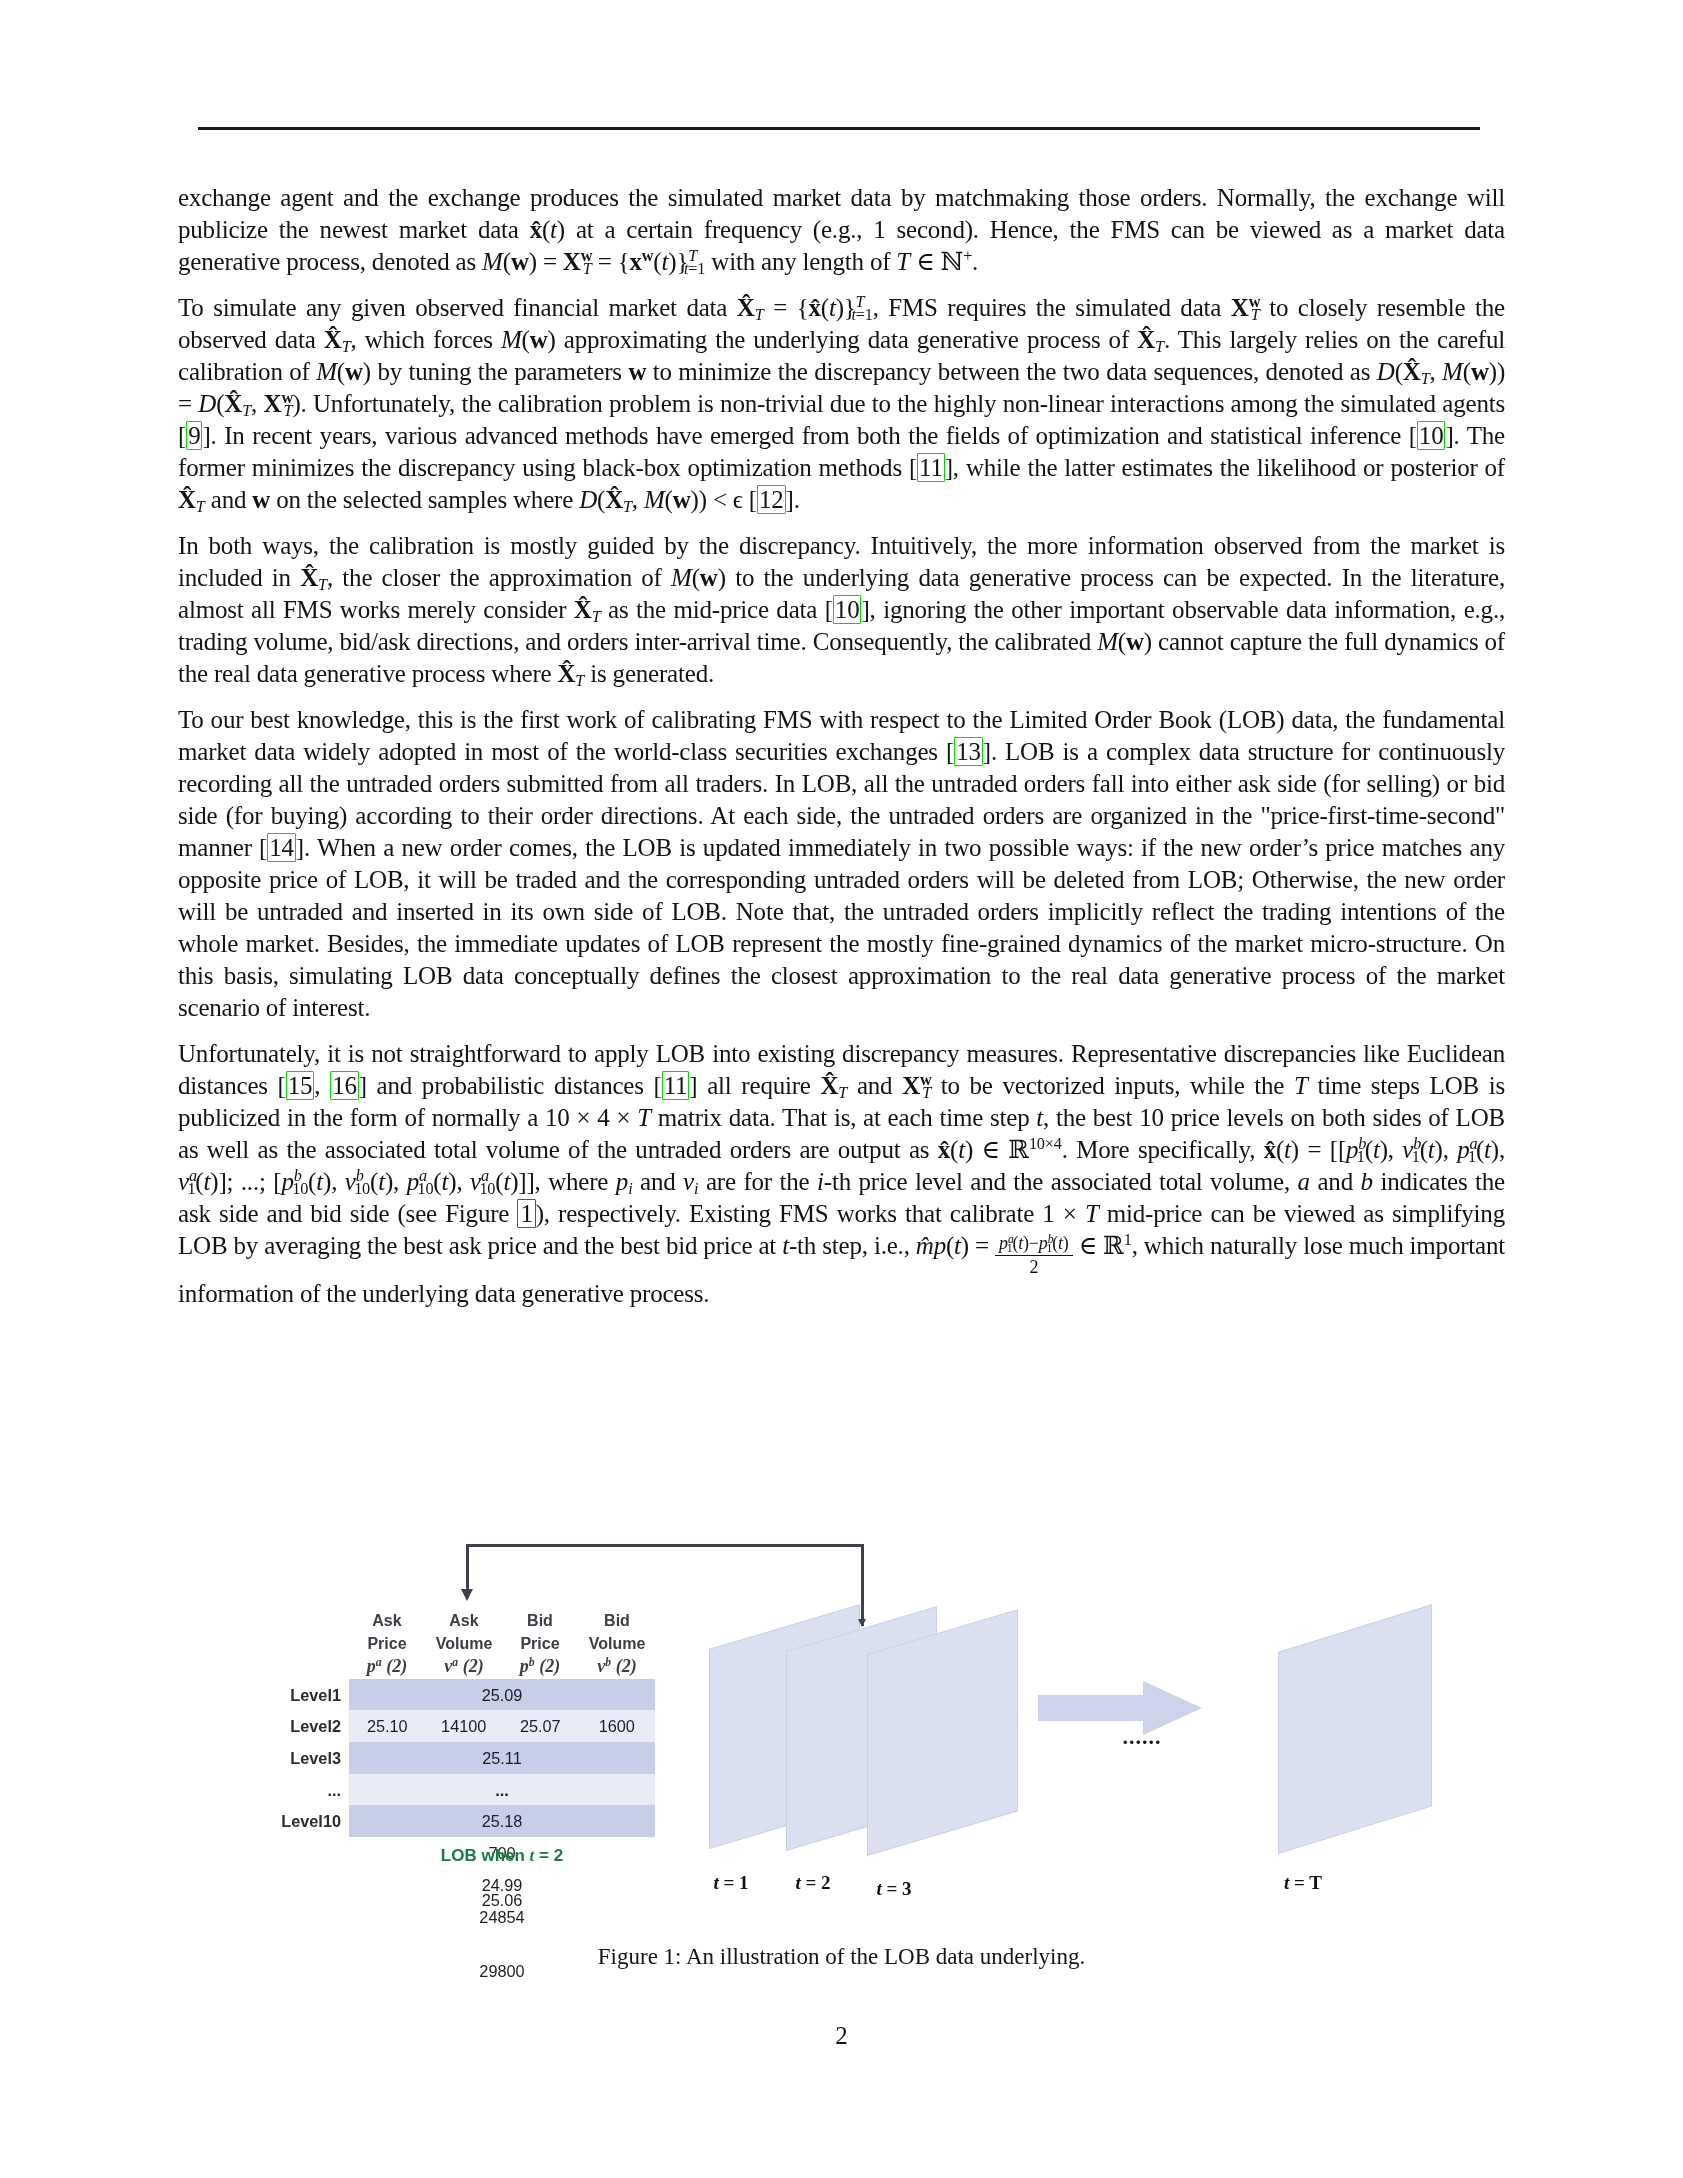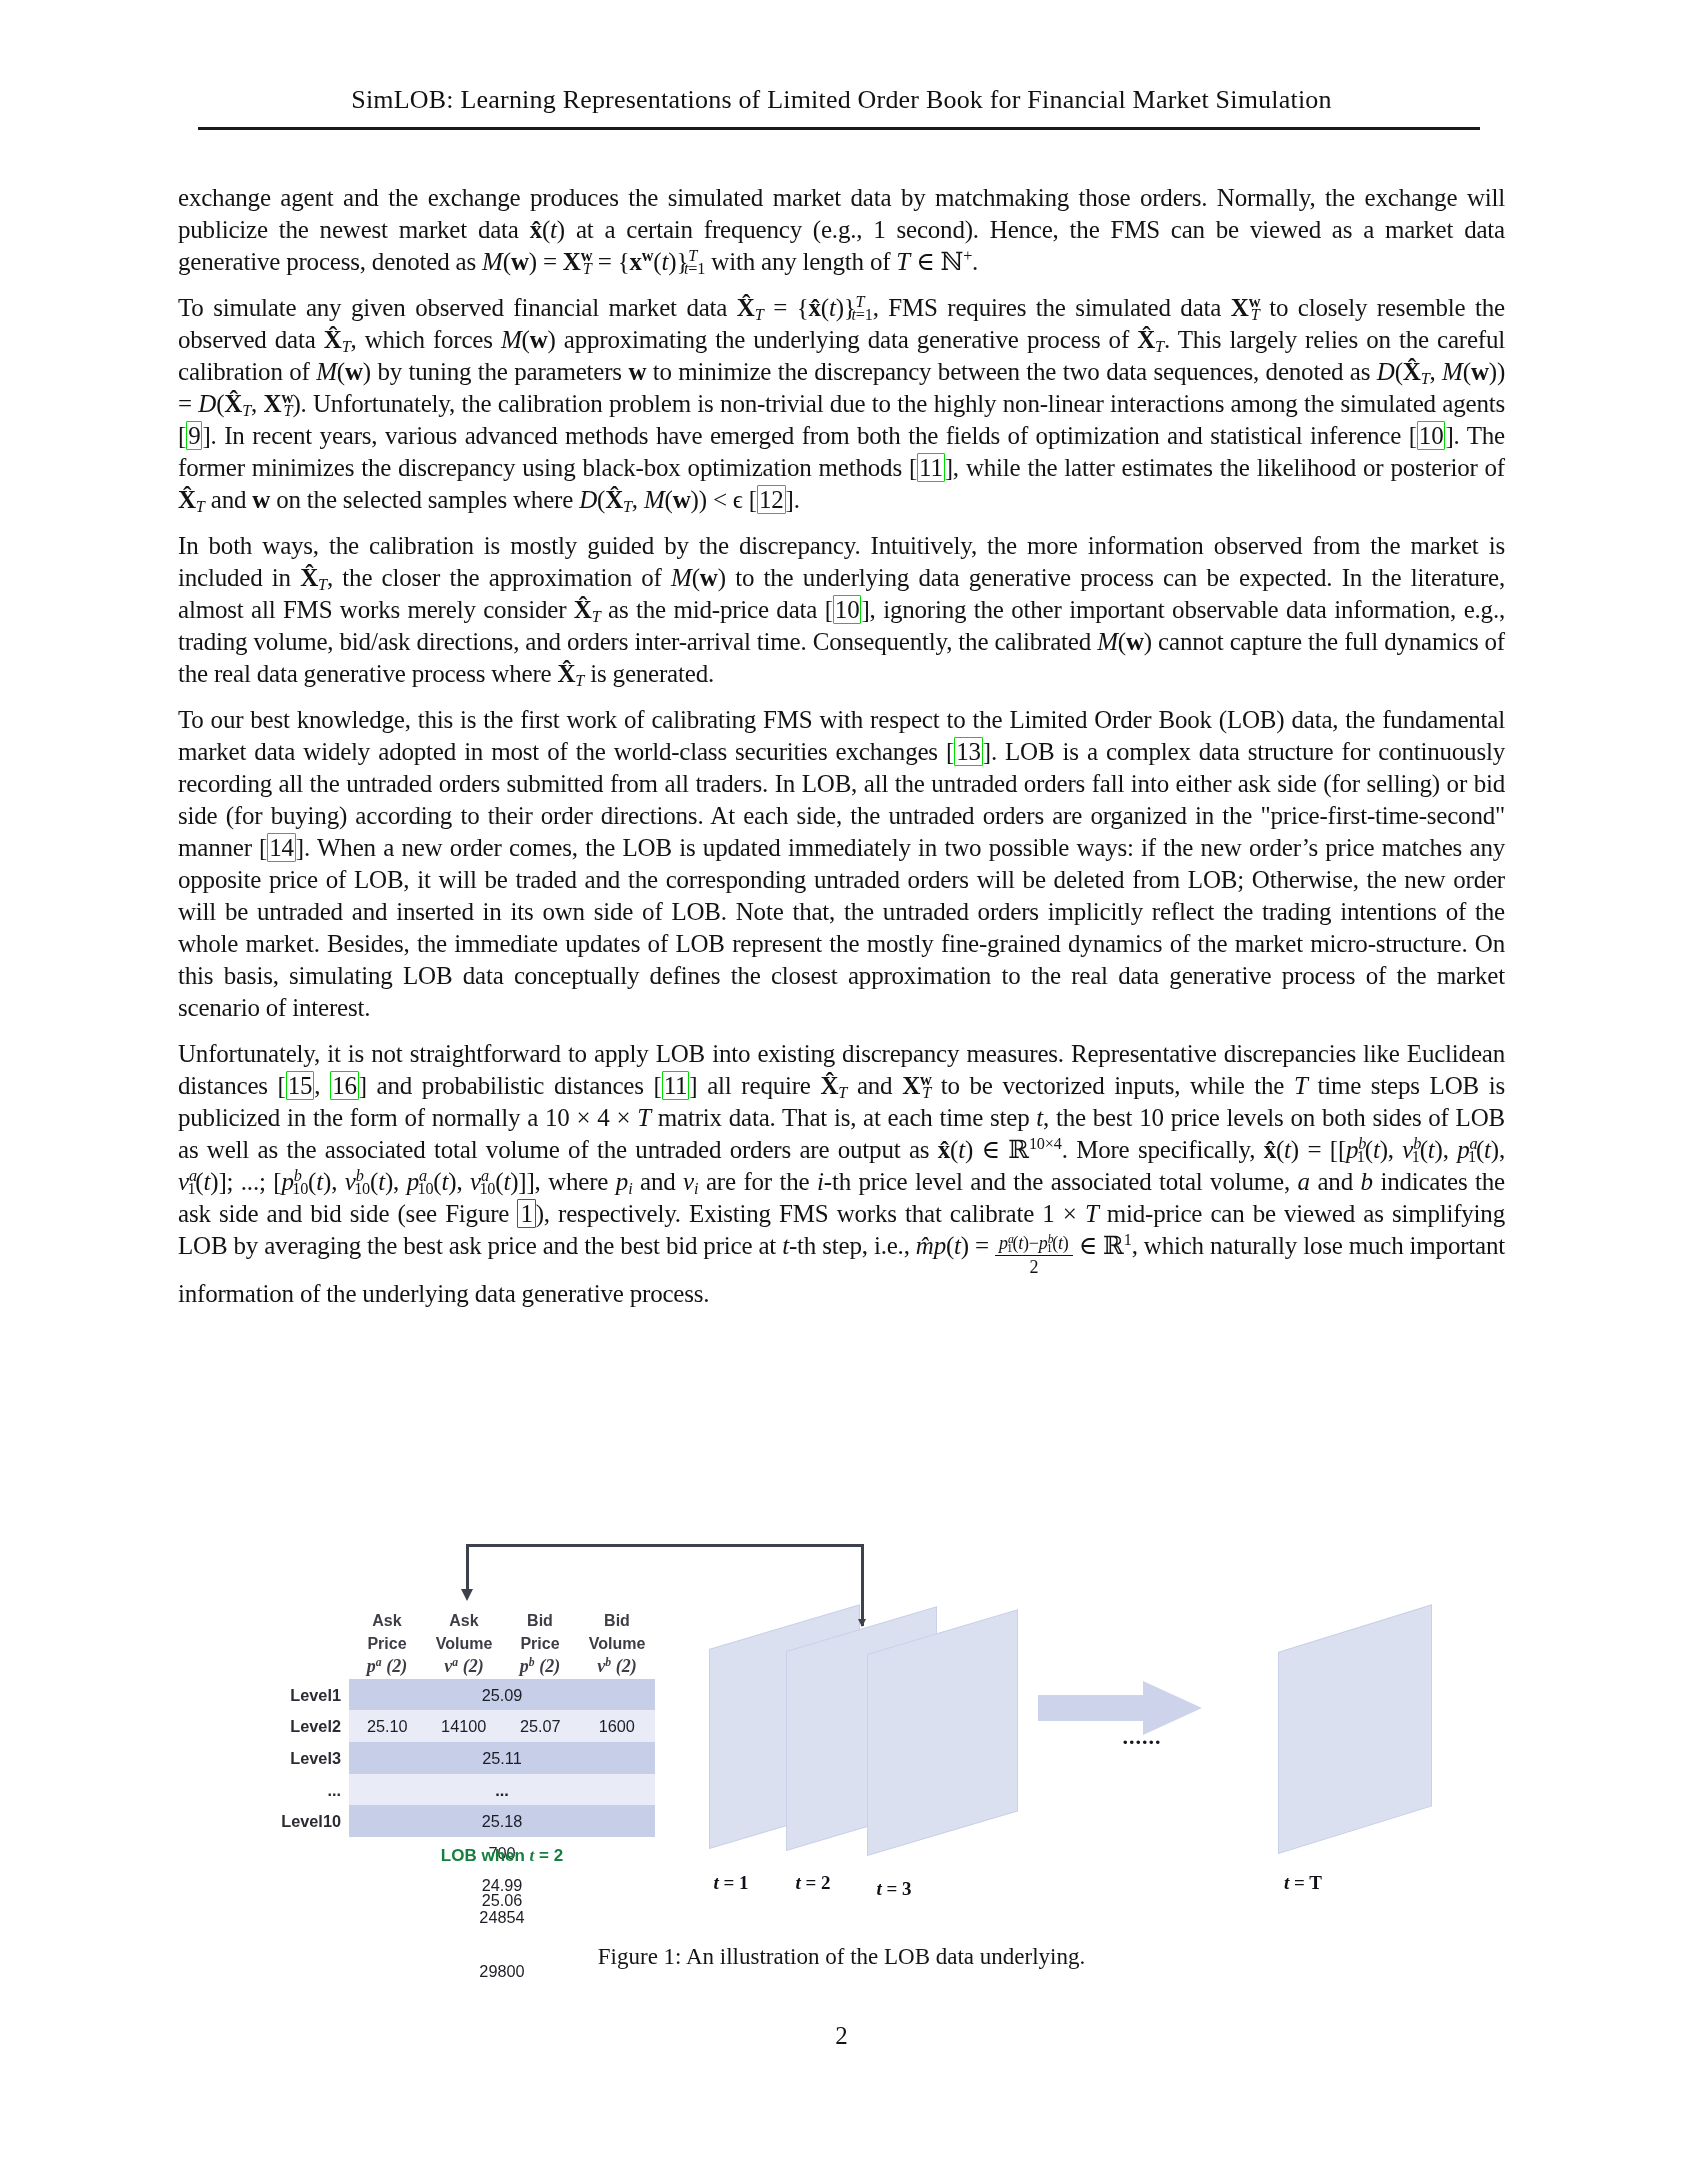--- a/index.html
+++ b/index.html
@@ -103,21 +103,20 @@
   }
   
   .fig-caption { position:absolute; top:1944px; left:0; width:100%; text-align:center; font-size:23px; color:#141414; }
   .page-number { position:absolute; top:2022px; left:0; width:100%; text-align:center; font-size:25px; color:#141414; }
 </style>
 </head>
 <body>
 
 <div class="page">
 
-  <div class="paper-title">SimLOB: Learning Representations of Limited Order Book for Financial Market Simulation</div>
   <div class="title-rule"></div>
 
   <div class="content">
     <p>exchange agent and the exchange produces the simulated market data by matchmaking those orders. Normally, the exchange will publicize the newest market data <b>x̂</b>(<i>t</i>) at a certain frequency (e.g., 1 second). Hence, the FMS can be viewed as a market data generative process, denoted as <i>M</i>(<b>w</b>) = <b>X</b><sup><b>w</b></sup><sub class="ml"><i>T</i></sub> = {<b>x</b><sup><b>w</b></sup>(<i>t</i>)}<sup><i>T</i></sup><sub class="ml2"><i>t</i>=1</sub> with any length of <i>T</i> ∈ ℕ<sup>+</sup>.</p>
     <p>To simulate any given observed financial market data <b>X̂</b><sub><i>T</i></sub> = {<b>x̂</b>(<i>t</i>)}<sup><i>T</i></sup><sub class="ml2"><i>t</i>=1</sub>, FMS requires the simulated data <b>X</b><sup><b>w</b></sup><sub class="ml"><i>T</i></sub> to closely resemble the observed data <b>X̂</b><sub><i>T</i></sub>, which forces <i>M</i>(<b>w</b>) approximating the underlying data generative process of <b>X̂</b><sub><i>T</i></sub>. This largely relies on the careful calibration of <i>M</i>(<b>w</b>) by tuning the parameters <b>w</b> to minimize the discrepancy between the two data sequences, denoted as <i>D</i>(<b>X̂</b><sub><i>T</i></sub>, <i>M</i>(<b>w</b>)) = <i>D</i>(<b>X̂</b><sub><i>T</i></sub>, <b>X</b><sup><b>w</b></sup><sub class="ml"><i>T</i></sub>). Unfortunately, the calibration problem is non-trivial due to the highly non-linear interactions among the simulated agents [<span class="cite">9</span>]. In recent years, various advanced methods have emerged from both the fields of optimization and statistical inference [<span class="cite">10</span>]. The former minimizes the discrepancy using black-box optimization methods [<span class="cite">11</span>], while the latter estimates the likelihood or posterior of <b>X̂</b><sub><i>T</i></sub> and <b>w</b> on the selected samples where <i>D</i>(<b>X̂</b><sub><i>T</i></sub>, <i>M</i>(<b>w</b>)) &lt; ϵ [<span class="cite">12</span>].</p>
     <p>In both ways, the calibration is mostly guided by the discrepancy. Intuitively, the more information observed from the market is included in <b>X̂</b><sub><i>T</i></sub>, the closer the approximation of <i>M</i>(<b>w</b>) to the underlying data generative process can be expected. In the literature, almost all FMS works merely consider <b>X̂</b><sub><i>T</i></sub> as the mid-price data [<span class="cite">10</span>], ignoring the other important observable data information, e.g., trading volume, bid/ask directions, and orders inter-arrival time. Consequently, the calibrated <i>M</i>(<b>w</b>) cannot capture the full dynamics of the real data generative process where <b>X̂</b><sub><i>T</i></sub> is generated.</p>
     <p>To our best knowledge, this is the first work of calibrating FMS with respect to the Limited Order Book (LOB) data, the fundamental market data widely adopted in most of the world-class securities exchanges [<span class="cite">13</span>]. LOB is a complex data structure for continuously recording all the untraded orders submitted from all traders. In LOB, all the untraded orders fall into either ask side (for selling) or bid side (for buying) according to their order directions. At each side, the untraded orders are organized in the "price-first-time-second" manner [<span class="cite">14</span>]. When a new order comes, the LOB is updated immediately in two possible ways: if the new order’s price matches any opposite price of LOB, it will be traded and the corresponding untraded orders will be deleted from LOB; Otherwise, the new order will be untraded and inserted in its own side of LOB. Note that, the untraded orders implicitly reflect the trading intentions of the whole market. Besides, the immediate updates of LOB represent the mostly fine-grained dynamics of the market micro-structure. On this basis, simulating LOB data conceptually defines the closest approximation to the real data generative process of the market scenario of interest.</p>
     <p>Unfortunately, it is not straightforward to apply LOB into existing discrepancy measures. Representative discrepancies like Euclidean distances [<span class="cite">15</span>, <span class="cite">16</span>] and probabilistic distances [<span class="cite">11</span>] all require <b>X̂</b><sub><i>T</i></sub> and <b>X</b><sup><b>w</b></sup><sub class="ml"><i>T</i></sub> to be vectorized inputs, while the <i>T</i> time steps LOB is publicized in the form of normally a 10 × 4 × <i>T</i> matrix data. That is, at each time step <i>t</i>, the best 10 price levels on both sides of LOB as well as the associated total volume of the untraded orders are output as <b>x̂</b>(<i>t</i>) ∈ ℝ<sup>10×4</sup>. More specifically, <b>x̂</b>(<i>t</i>) = [[<i>p</i><sup><i>b</i></sup><sub class="ml">1</sub>(<i>t</i>), <i>v</i><sup><i>b</i></sup><sub class="ml">1</sub>(<i>t</i>), <i>p</i><sup><i>a</i></sup><sub class="ml">1</sub>(<i>t</i>), <i>v</i><sup><i>a</i></sup><sub class="ml">1</sub>(<i>t</i>)]; ...; [<i>p</i><sup><i>b</i></sup><sub class="ml">10</sub>(<i>t</i>), <i>v</i><sup><i>b</i></sup><sub class="ml">10</sub>(<i>t</i>), <i>p</i><sup><i>a</i></sup><sub class="ml">10</sub>(<i>t</i>), <i>v</i><sup><i>a</i></sup><sub class="ml">10</sub>(<i>t</i>)]], where <i>p<sub>i</sub></i> and <i>v<sub>i</sub></i> are for the <i>i</i>-th price level and the associated total volume, <i>a</i> and <i>b</i> indicates the ask side and bid side (see Figure <span class="figref">1</span>), respectively. Existing FMS works that calibrate 1 × <i>T</i> mid-price can be viewed as simplifying LOB by averaging the best ask price and the best bid price at <i>t</i>-th step, i.e., <i>m̂p</i>(<i>t</i>) = <span class="frac"><span class="num"><i>p</i><sup><i>a</i></sup><sub class="ml">1</sub>(<i>t</i>)−<i>p</i><sup><i>b</i></sup><sub class="ml">1</sub>(<i>t</i>)</span><span class="den">2</span></span> ∈ ℝ<sup>1</sup>, which naturally lose much important information of the underlying data generative process.</p>
   </div>
 

